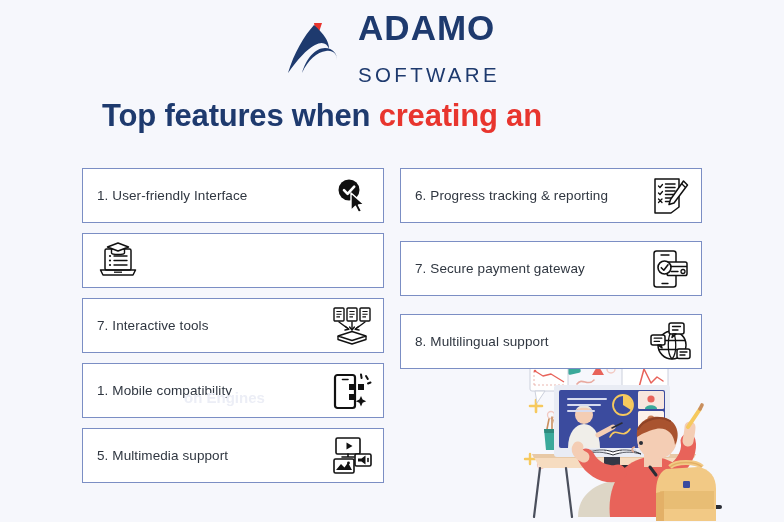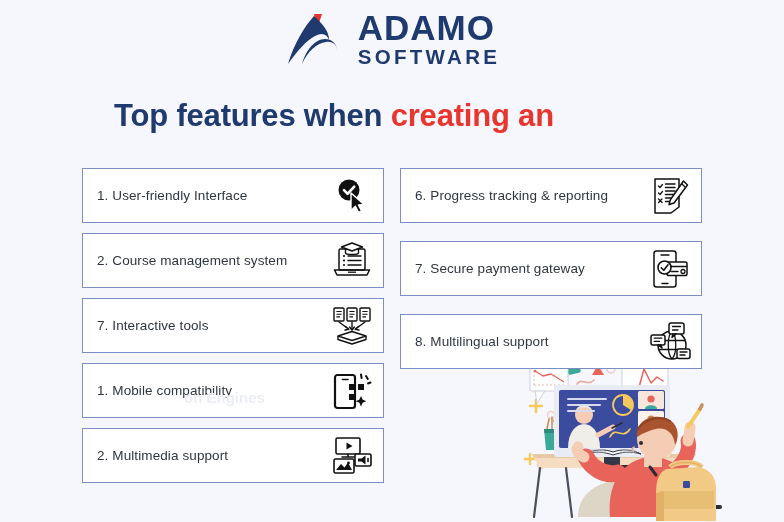--- a/index.html
+++ b/index.html
@@ -29,31 +29,31 @@
   .logo-mark { width: 54px; height: 58px; display: block; }
   .logo-words { display: flex; flex-direction: column; line-height: 1; }
   .logo-adamo {
     font-size: 35px;
     font-weight: 700;
     letter-spacing: 1px;
     color: #1e3a6e;
   }
   .logo-software {
     font-size: 20.5px;
-    font-weight: 700;
+    font-weight: 400;
     letter-spacing: 3.3px;
     color: #1e3a6e;
-    margin-top: 2px;
+    margin-top: 20px;
   }
 
   
   .title {
     position: absolute;
     top: 76px;
-    left: 16px;
+    left: 4px;
     width: 636px;
     text-align: center;
     font-size: 31px;
     font-weight: 700;
     line-height: 1.25;
     letter-spacing: -0.2px;
   }
   .t-navy { color: #1e3a6e; }
   .t-red  { color: #e8352e; }
 
@@ -148,21 +148,20 @@
       <span class="card-icon">
         <svg viewBox="0 0 42 42" xmlns="http://www.w3.org/2000/svg">
           <circle cx="18" cy="15" r="10.5" fill="#111"></circle>
           <path d="M13 15.2 L16.6 18.8 L23.2 11.6" stroke="#fff" stroke-width="2.6" fill="none" stroke-linecap="round" stroke-linejoin="round"></path>
           <path d="M20 18 L20 35.5 L24.4 31.3 L27.6 37.5 L30.6 36 L27.4 30 L33 29.4 Z" fill="#111" stroke="#fff" stroke-width="1.4" stroke-linejoin="round"></path>
         </svg>
       </span>
     </div>
 
     <div class="card">
-      <span class="card-label">2. Course management system</span>
       <span class="card-icon">
         <svg viewBox="0 0 42 42" xmlns="http://www.w3.org/2000/svg" fill="none" stroke="#111" stroke-width="1.5">
           <rect x="8" y="9" width="26" height="21" rx="1.5"></rect>
           <path d="M3.5 30 H38.5 L36 35 H6 Z" stroke-linejoin="round"></path>
           <path d="M17 32.2 H25" stroke-width="1.3"></path>
           <circle cx="13" cy="16" r="1.1" fill="#111" stroke="none"></circle>
           <circle cx="13" cy="20.5" r="1.1" fill="#111" stroke="none"></circle>
           <circle cx="13" cy="25" r="1.1" fill="#111" stroke="none"></circle>
           <path d="M17 16 H30 M17 20.5 H30 M17 25 H30" stroke-width="1.4" stroke-linecap="round"></path>
           <path d="M21 3 L31.5 7 L21 11 L10.5 7 Z" fill="#fff" stroke-linejoin="round"></path>
@@ -204,21 +203,21 @@
           <rect x="18" y="24" width="6" height="6" fill="#111"></rect>
           <path d="M30 26 L31.6 29.6 L35.2 31.2 L31.6 32.8 L30 36.4 L28.4 32.8 L24.8 31.2 L28.4 29.6 Z" fill="#111"></path>
           <path d="M35 6 L36.8 9" stroke="#111" stroke-width="2" stroke-linecap="round"></path>
           <path d="M30 4.5 L30.6 8" stroke="#111" stroke-width="2" stroke-linecap="round"></path>
           <path d="M37 13.5 L39.5 12.5" stroke="#111" stroke-width="2" stroke-linecap="round"></path>
         </svg>
       </span>
     </div>
 
     <div class="card">
-      <span class="card-label">2. Multimedia support</span>
+      <span class="card-label">5. Multimedia support</span>
       <span class="card-icon">
         <svg viewBox="0 0 42 42" xmlns="http://www.w3.org/2000/svg" fill="none" stroke="#111" stroke-width="1.6">
           <rect x="5" y="3" width="24" height="16" rx="1.5" fill="#fff"></rect>
           <path d="M15.5 7.5 L21.5 11 L15.5 14.5 Z" fill="#111" stroke="none"></path>
           <path d="M17 19 V22 M11 22 H23" stroke-linecap="round"></path>
           <rect x="3" y="24" width="20" height="14" rx="1.5" fill="#fff"></rect>
           <path d="M5 35 L10 29 L13.5 32.5 L17 27.5 L21 35 Z" fill="#111" stroke="none"></path>
           <circle cx="17.5" cy="28" r="1.4" fill="#111" stroke="none"></circle>
           <rect x="24" y="19" width="16" height="12" rx="1.5" fill="#fff"></rect>
           <path d="M27 23.5 H30.5 L34.5 20.5 V29.5 L30.5 26.5 H27 Z" fill="#111" stroke="none"></path>

